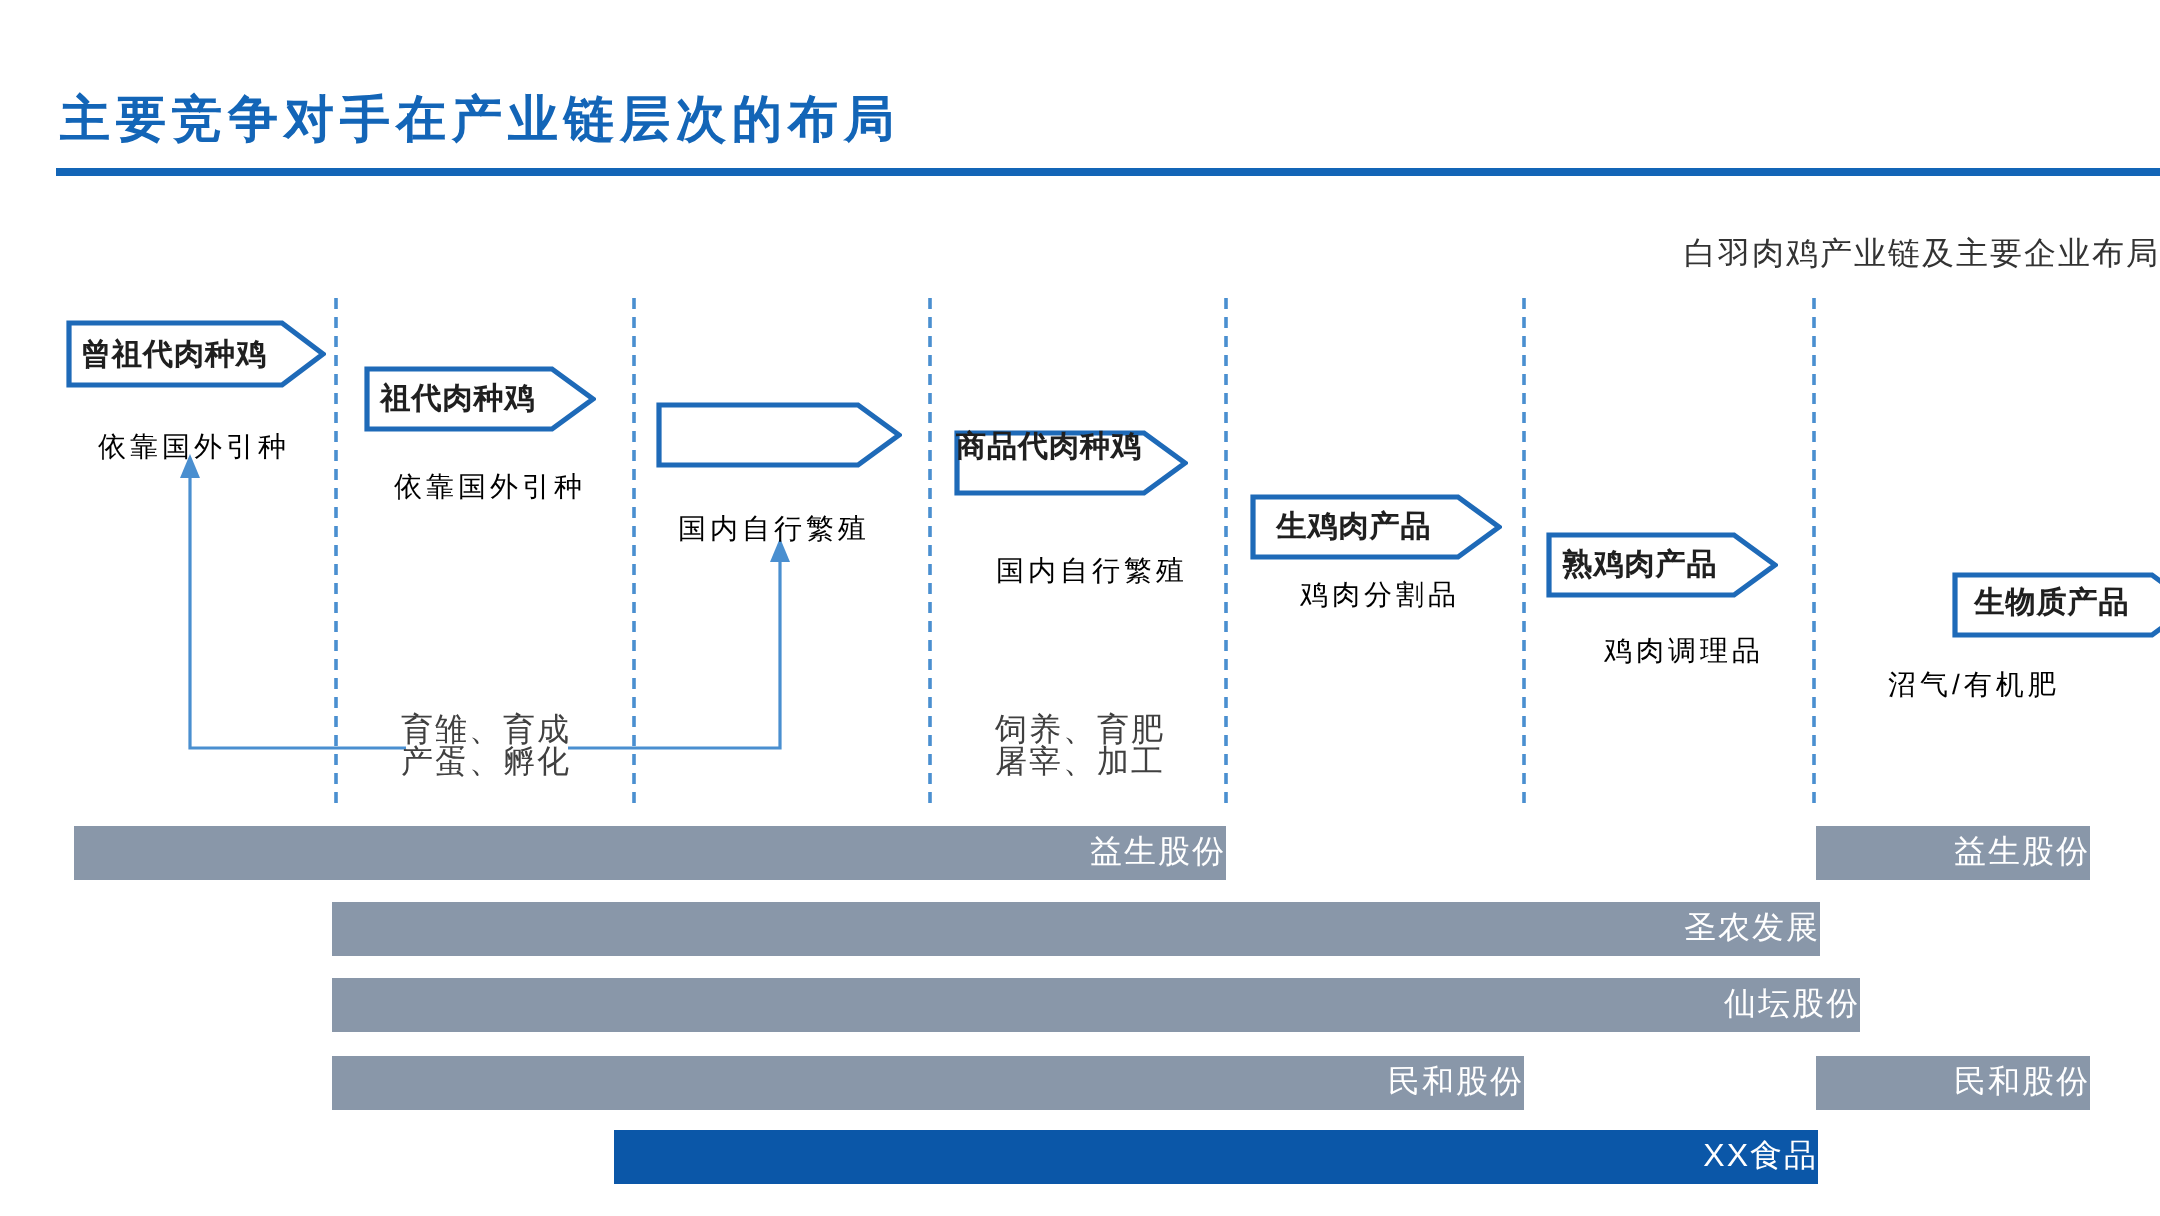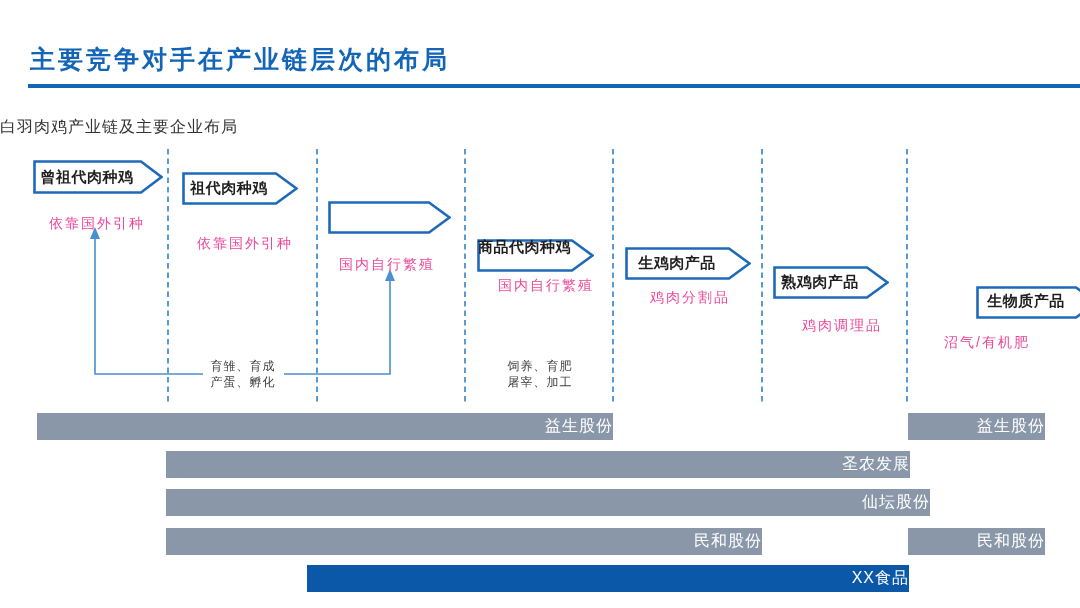--- a/index.html
+++ b/index.html
@@ -8,42 +8,42 @@
     font-family:Liberation Sans, sans-serif;
     margin-top:27px;
   }
   .title{
     position:absolute;left:30px;top:16px;
     font-size:25px;font-weight:bold;letter-spacing:3px;color:var(--accent-blue);
     white-space:nowrap;
   }
   .title-rule{position:absolute;left:28px;top:57px;width:1052px;height:4px;background:var(--accent-blue);}
   .subtitle{
-    position:absolute;left:0;top:90px;width:1080px;text-align:left;
+    position:absolute;left:0;top:90px;width:1080px;text-align:right;
     font-size:16px;color:#333333;letter-spacing:1px;
   }
   svg.overlay{position:absolute;left:0;top:0;width:1080px;height:608px;}
   .dash{stroke:var(--connector-blue);stroke-width:1.8;stroke-dasharray:5.5 4;fill:none;}
   .conn{stroke:var(--connector-blue);stroke-width:1.6;fill:none;}
   .arrowhead{fill:var(--connector-blue);stroke:none;}
   .stage{position:absolute;}
   .stage svg{position:absolute;left:0;top:0;display:block;}
   .chev{fill:#ffffff;stroke:var(--box-border);stroke-width:2.6;stroke-linejoin:miter;}
   .stage-label{
     position:absolute;left:0;top:0;bottom:0;right:22px;
     display:flex;align-items:center;justify-content:center;
     font-size:15px;font-weight:600;color:#1f1f1f;letter-spacing:0.5px;white-space:nowrap;
   }
   .note{
     position:absolute;width:120px;text-align:center;
-    font-size:14px;color:#ec4899;letter-spacing:2px;white-space:nowrap;
+    font-size:14px;color:#000000;letter-spacing:2px;white-space:nowrap;
   }
   .proc{
     position:absolute;width:130px;text-align:center;
-    font-size:12px;line-height:16px;color:#404040;letter-spacing:1px;white-space:nowrap;
+    font-size:16px;line-height:16px;color:#404040;letter-spacing:1px;white-space:nowrap;
   }
   .bar{
     position:absolute;height:27px;background:var(--bar-gray);
     display:flex;align-items:center;justify-content:flex-end;
     color:#ffffff;font-size:16px;letter-spacing:1px;white-space:nowrap;
   }
   .bar.blue{background:var(--bar-blue);}
   .pagenum{position:absolute;left:33px;top:580px;font-size:12px;color:#9fb3c8;}
   .bottom-rule{position:absolute;left:0;top:604px;width:1080px;height:2px;background:var(--connector-blue);}
 </style>
@@ -72,32 +72,32 @@
       <polygon class="arrowhead" points="390,242 385,254 395,254"></polygon>
     </g>
   </svg>
 
   <div class="stage" style="left:33px;top:133px;width:130px;height:34px">
     <svg width="130" height="34" viewBox="0 0 130 34">
         <polygon class="chev" points="1.5,1.5 108,1.5 128.5,17 108,32.5 1.5,32.5"></polygon>
       </svg>
     <span class="stage-label">曾祖代肉种鸡</span>
   </div>
-  <div class="stage" style="left:182px;top:145px;width:116px;height:33px">
+  <div class="stage" style="left:182px;top:156px;width:116px;height:33px">
     <svg width="116" height="33" viewBox="0 0 116 33">
         <polygon class="chev" points="1.5,1.5 94,1.5 114.5,16.5 94,31.5 1.5,31.5"></polygon>
       </svg>
     <span class="stage-label">祖代肉种鸡</span>
   </div>
   <div class="stage" style="left:328px;top:174px;width:123px;height:33px">
     <svg width="123" height="33" viewBox="0 0 123 33">
         <polygon class="chev" points="1.5,1.5 101,1.5 121.5,16.5 101,31.5 1.5,31.5"></polygon>
       </svg>
   </div>
-  <div class="stage" style="left:477px;top:212px;width:117px;height:17px">
+  <div class="stage" style="left:477px;top:188px;width:117px;height:17px">
     <svg width="117" height="33" viewBox="0 0 117 33">
         <polygon class="chev" points="1.5,1.5 95,1.5 115.5,16.5 95,31.5 1.5,31.5"></polygon>
       </svg>
     <span class="stage-label">商品代肉种鸡</span>
   </div>
   <div class="stage" style="left:625px;top:220px;width:126px;height:33px">
     <svg width="126" height="33" viewBox="0 0 126 33">
         <polygon class="chev" points="1.5,1.5 104,1.5 124.5,16.5 104,31.5 1.5,31.5"></polygon>
       </svg>
     <span class="stage-label">生鸡肉产品</span>

